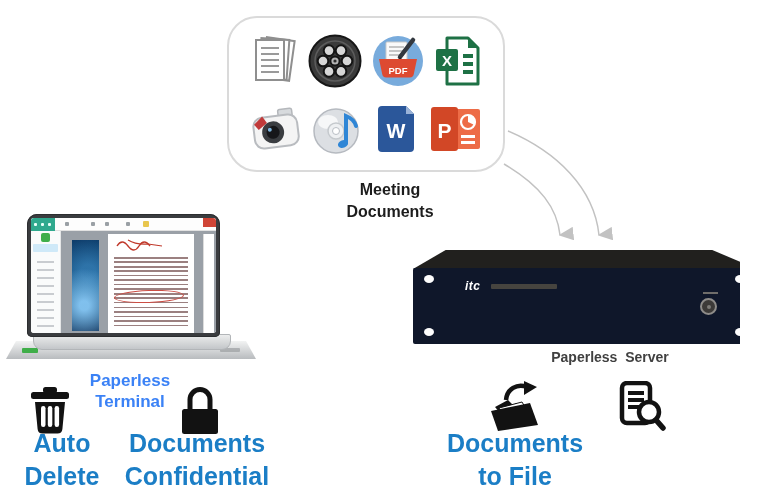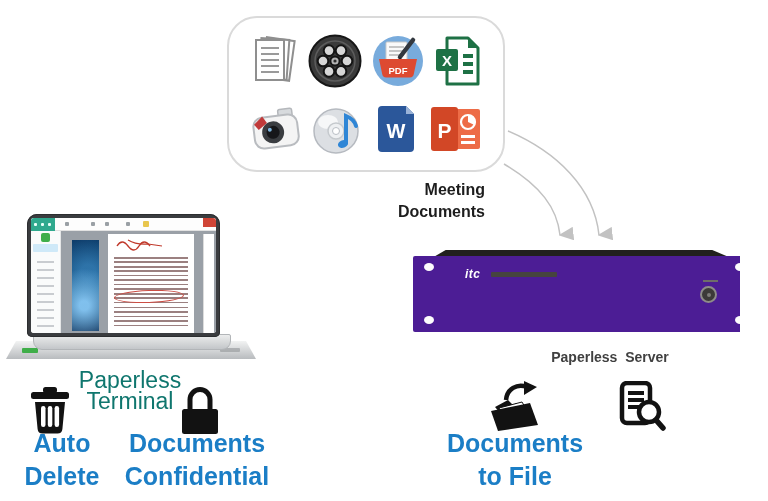--- a/index.html
+++ b/index.html
@@ -14,21 +14,21 @@
   .meeting-box {
     left:227px; top:16px; width:278px; height:156px;
     background:#fff; border:2px solid #dadada; border-radius:30px;
     display:flex; flex-direction:column; justify-content:space-around;
     padding:8px 20px; z-index:3;
   }
   .icon-row { display:flex; justify-content:space-between; align-items:center; }
   .fmt-icon { display:block; }
 
   .meeting-caption {
-    left:295px; top:179px; width:190px; text-align:right;
+    left:295px; top:179px; width:190px; text-align:center;
     font-size:16px; font-weight:bold; color:#1d1d1d; line-height:22px;
     white-space:pre-line;
   }
 
   
   #arrow-layer { left:0; top:0; z-index:1; pointer-events:none; }
 
   
   .lap-base {
     left:6px; top:341px; width:250px; height:18px; z-index:1;
@@ -72,27 +72,27 @@
   .pg-lines { height:46px; margin-top:2px;
     background:repeating-linear-gradient(to bottom, #9b8080 0 1.5px, transparent 1.5px 4.5px); }
   .pg-lines2 { height:22px; margin-top:4px;
     background:repeating-linear-gradient(to bottom, #9b8080 0 1.5px, transparent 1.5px 4.5px); }
   .pg-ellipse { position:absolute; left:6px; top:56px; width:70px; height:13px;
     border:1.5px solid #cc4d44; border-radius:50%; transform:rotate(-2deg); }
   .lap-page2 { position:absolute; right:2px; top:3px; width:11px; bottom:0; background:#fff; border-left:1px solid #dcdcdc; }
 
   .terminal-caption {
     left:55px; top:370px; width:150px; text-align:center;
-    font-size:23px; font-weight:normal; color:#0f766e; line-height:21px; white-space:pre-line; z-index:4;
+    font-size:17px; font-weight:bold; color:#3b82f6; line-height:21px; white-space:pre-line; z-index:4;
   }
 
   
   .srv-top { left:413px; top:250px; width:344px; height:19px; background:#21201e;
     clip-path:polygon(9.5% 0, 87% 0, 100% 100%, 0 100%); }
-  .srv-panel { left:413px; top:256px; width:344px; height:76px; background:#4c1d95; border-radius:2px; }
+  .srv-panel { left:413px; top:268px; width:344px; height:76px; background:#0f172a; border-radius:2px; }
   .screw { position:absolute; width:10px; height:8px; background:#fdfdfd; border-radius:50%; }
   .screw.lt { left:11px; top:7px; } .screw.rt { left:322px; top:7px; }
   .screw.lb { left:11px; top:60px; } .screw.rb { left:322px; top:60px; }
   .srv-brand { position:absolute; left:52px; top:11px; color:#fff; font-size:12px; font-weight:bold; font-style:italic; letter-spacing:.5px; }
   .brand-sub { position:absolute; left:78px; top:16px; width:66px; height:5px; background:#46443f; border-radius:1px; }
   .pw-label { position:absolute; left:290px; top:24px; width:15px; height:2px; background:#6f6d6a; }
   .pw-btn { position:absolute; left:287px; top:30px; width:17px; height:17px; border-radius:50%;
     border:2px solid #8e8c89; background:#3c3a38; }
   .pw-btn i { position:absolute; left:4.5px; top:4.5px; width:4px; height:4px; border-radius:50%; background:#7d7b78; }
   .server-caption { left:495px; top:349px; width:230px; text-align:center;

